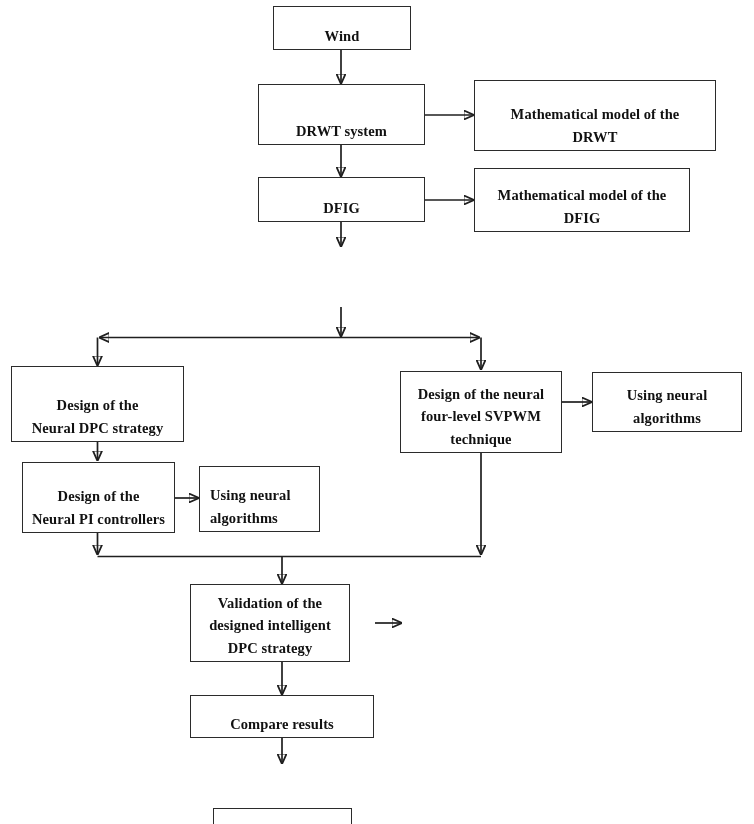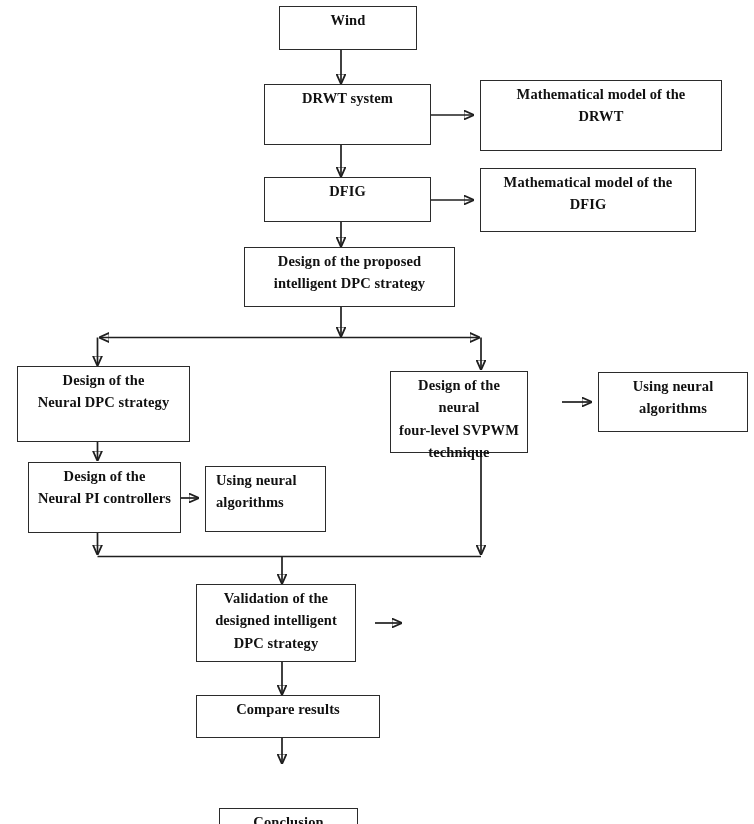--- a/index.html
+++ b/index.html
@@ -14,30 +14,29 @@
     background: #ffffff;
     font-family: "Liberation Serif", "DejaVu Serif", serif;
     overflow: hidden;
   }
   .node {
     position: absolute;
     box-sizing: border-box;
     border: 1.6px solid #2b2b2b;
     background: #ffffff;
     display: flex;
-    align-items: flex-start;
+    align-items: flex-end;
     justify-content: center;
     text-align: center;
     color: #111111;
     font-size: 14.5px;
     line-height: 1.55;
     font-weight: 600;
     letter-spacing: 0.1px;
     padding: 2px 6px;
-    margin-left: 6px;
   }
   .node .lbl {
     display: block;
     width: 100%;
     white-space: pre-line;
   }
   .node.spaced .lbl {
     white-space: pre-line;
   }
   svg#wires {
@@ -120,41 +119,37 @@
 
   <div class="node" style="left:258px; top:177px; width:167px; height:45px;">
     <span class="lbl">DFIG</span>
   </div>
 
   <div class="node" style="left:474px; top:168px; width:216px; height:64px;">
     <span class="lbl">Mathematical model of the
 DFIG</span>
   </div>
 
-  <div class="node" style="left:238px; top:247px; width:211px; height:60px;">
-    <span class="lbl">Design of the proposed
-intelligent DPC strategy</span>
-  </div>
 
   <div class="node" style="left:11px; top:366px; width:173px; height:76px;">
     <span class="lbl">Design of the
 Neural DPC strategy</span>
   </div>
 
   <div class="node" style="left:22px; top:462px; width:153px; height:71px;">
     <span class="lbl">Design of the
 Neural PI controllers</span>
   </div>
 
   <div class="node spaced" style="left:199px; top:466px; width:121px; height:66px; justify-content:flex-start; text-align:left; padding-left:10px;">
     <span class="lbl" style="text-align:left;">Using    neural
 algorithms</span>
   </div>
 
-  <div class="node" style="left:384px; top:371px; width:138px; height:82px;">
+  <div class="node" style="left:400px; top:371px; width:162px; height:82px;">
     <span class="lbl">Design of the neural
 four-level SVPWM
 technique</span>
   </div>
 
   <div class="node" style="left:592px; top:372px; width:150px; height:60px;">
     <span class="lbl">Using neural
 algorithms</span>
   </div>
 

